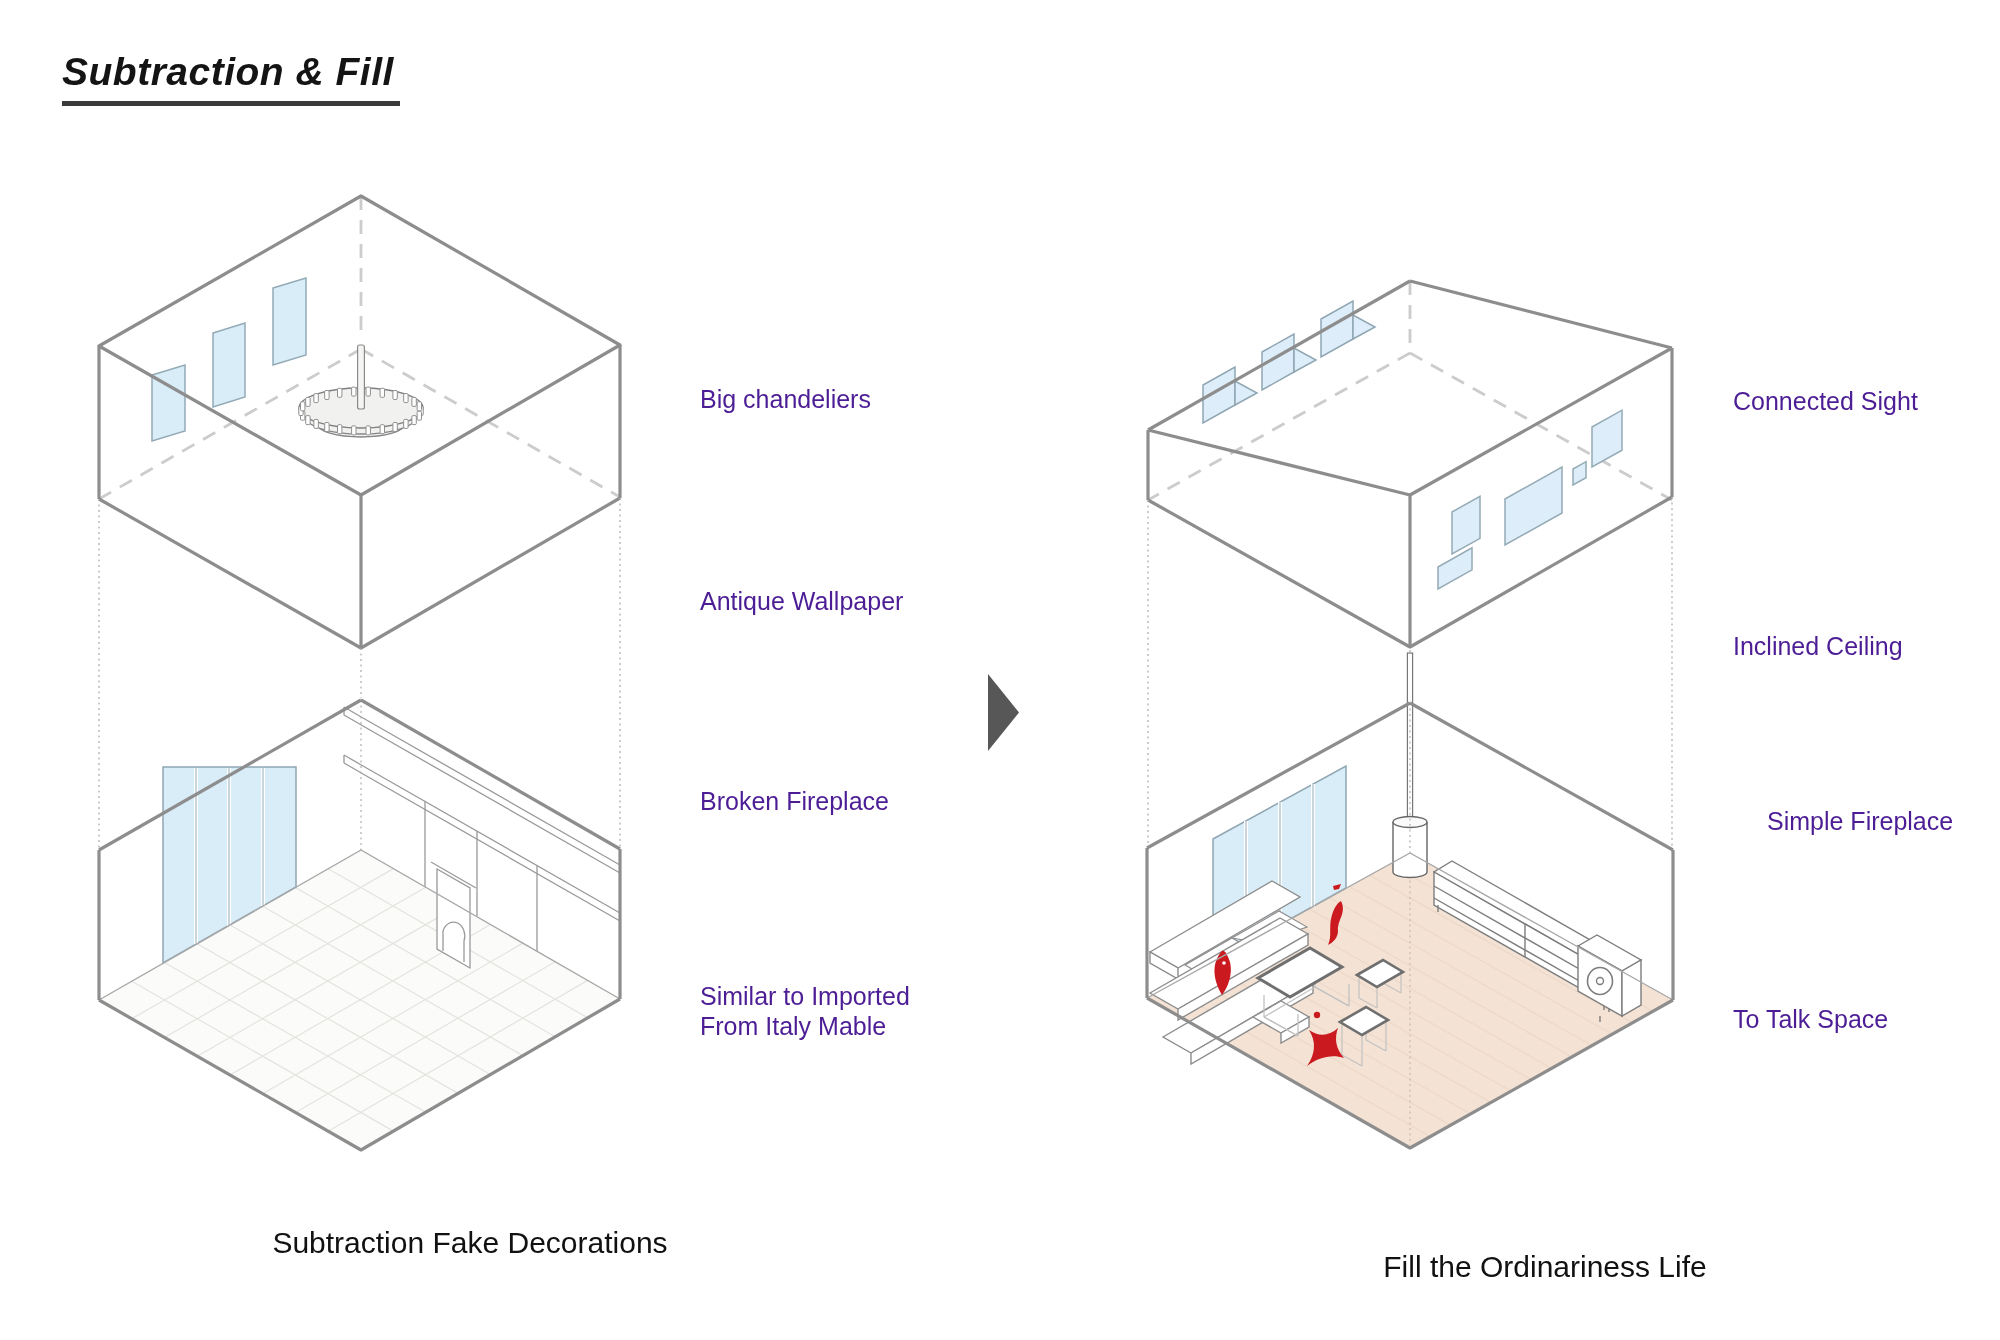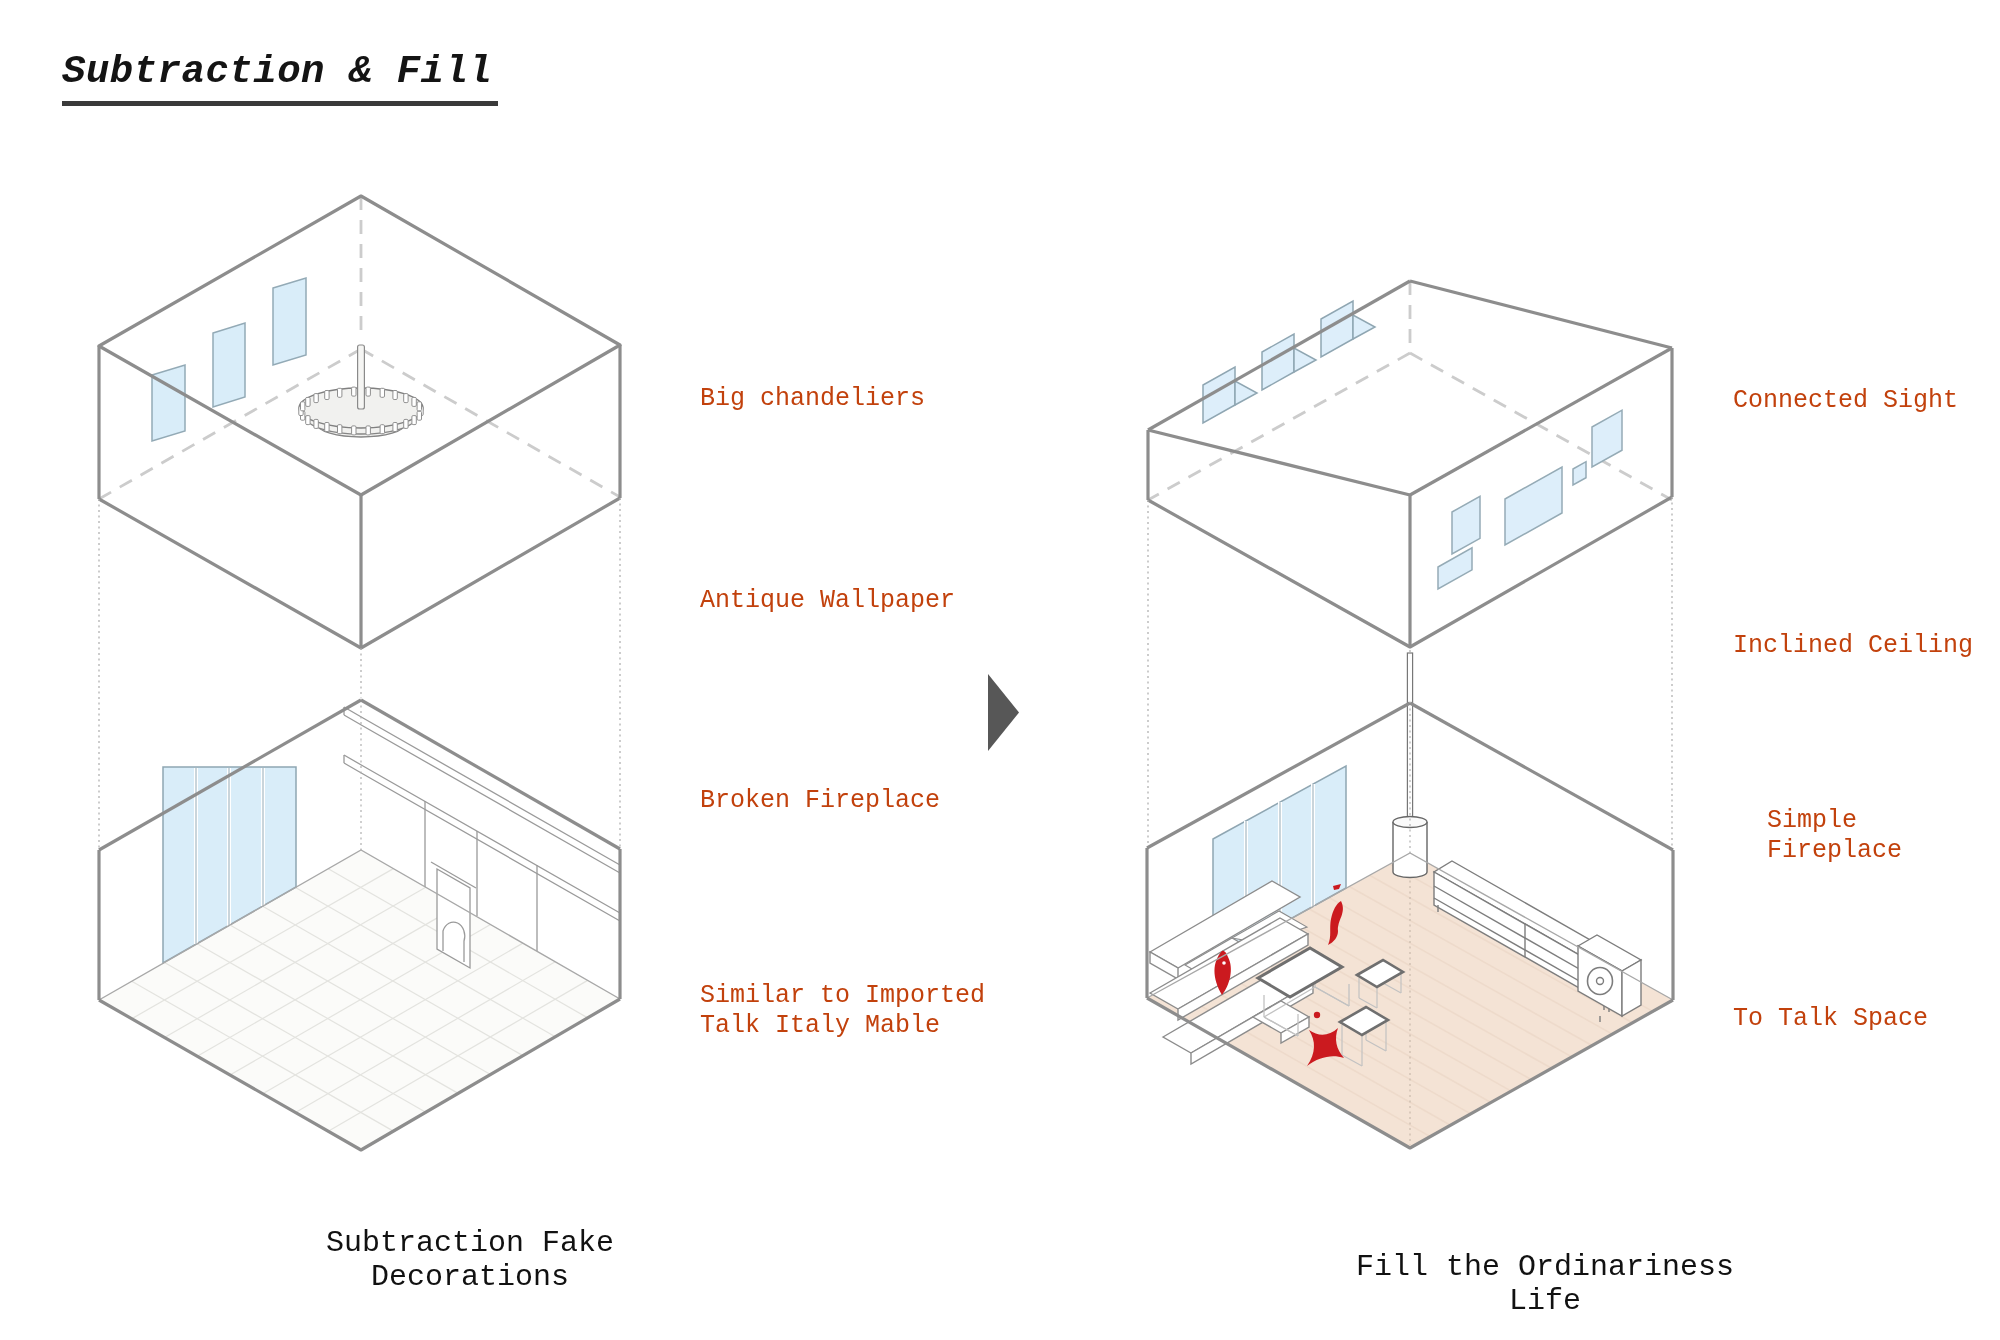--- a/index.html
+++ b/index.html
@@ -1,21 +1,21 @@
 <!DOCTYPE html>
 <html><head>
 <meta charset="utf-8">
 <style>
   html,body{margin:0;padding:0;background:#fff;}
   #stage{position:relative;width:2000px;height:1340px;background:#ffffff;overflow:hidden;
-         font-family:Liberation Mono, monospace;}
+         font-family:Liberation Sans, sans-serif;}
   #drawing{position:absolute;left:0;top:0;}
   .title{position:absolute;left:62px;top:50px;font-size:39px;font-weight:bold;font-style:italic;
          color:#141414;border-bottom:5px solid #3a3a3a;padding:0 6px 7px 0;letter-spacing:.5px;}
-  .lbl{position:absolute;font-size:25px;line-height:30px;color:#c2410c;white-space:pre-line;}
+  .lbl{position:absolute;font-size:25px;line-height:30px;color:#4c1d95;white-space:pre-line;}
   .cap{position:absolute;font-size:30px;color:#111;text-align:center;}
   .lbl,.cap,.title{user-select:none;}
 </style>
 </head>
 <body>
 
 <div id="stage">
 
 <svg id="drawing" width="2000" height="1340" viewBox="0 0 2000 1340">
   <defs>
@@ -317,21 +317,21 @@
     </g>
   </g>
 </svg>
 
 <div class="title">Subtraction &amp; Fill</div>
 
 <div class="lbl" style="left:700px;top:384px;">Big chandeliers</div>
 <div class="lbl" style="left:700px;top:586px;text-align:right;">Antique Wallpaper</div>
 <div class="lbl" style="left:700px;top:786px;">Broken Fireplace</div>
 <div class="lbl" style="left:700px;top:981px;">Similar to Imported
-Talk Italy Mable</div>
+From Italy Mable</div>
 
 <div class="lbl" style="left:1733px;top:386px;">Connected Sight</div>
 <div class="lbl" style="left:1733px;top:597px;margin-top:34px;">Inclined Ceiling</div>
 <div class="lbl" style="left:1733px;top:806px;margin-left:34px;">Simple Fireplace</div>
 <div class="lbl" style="left:1733px;top:1004px;">To Talk Space</div>
 
 <div class="cap" style="left:240px;top:1226px;width:460px;">Subtraction Fake Decorations</div>
 <div class="cap" style="left:1320px;top:1250px;width:450px;">Fill the Ordinariness Life</div>
 
 </div>

